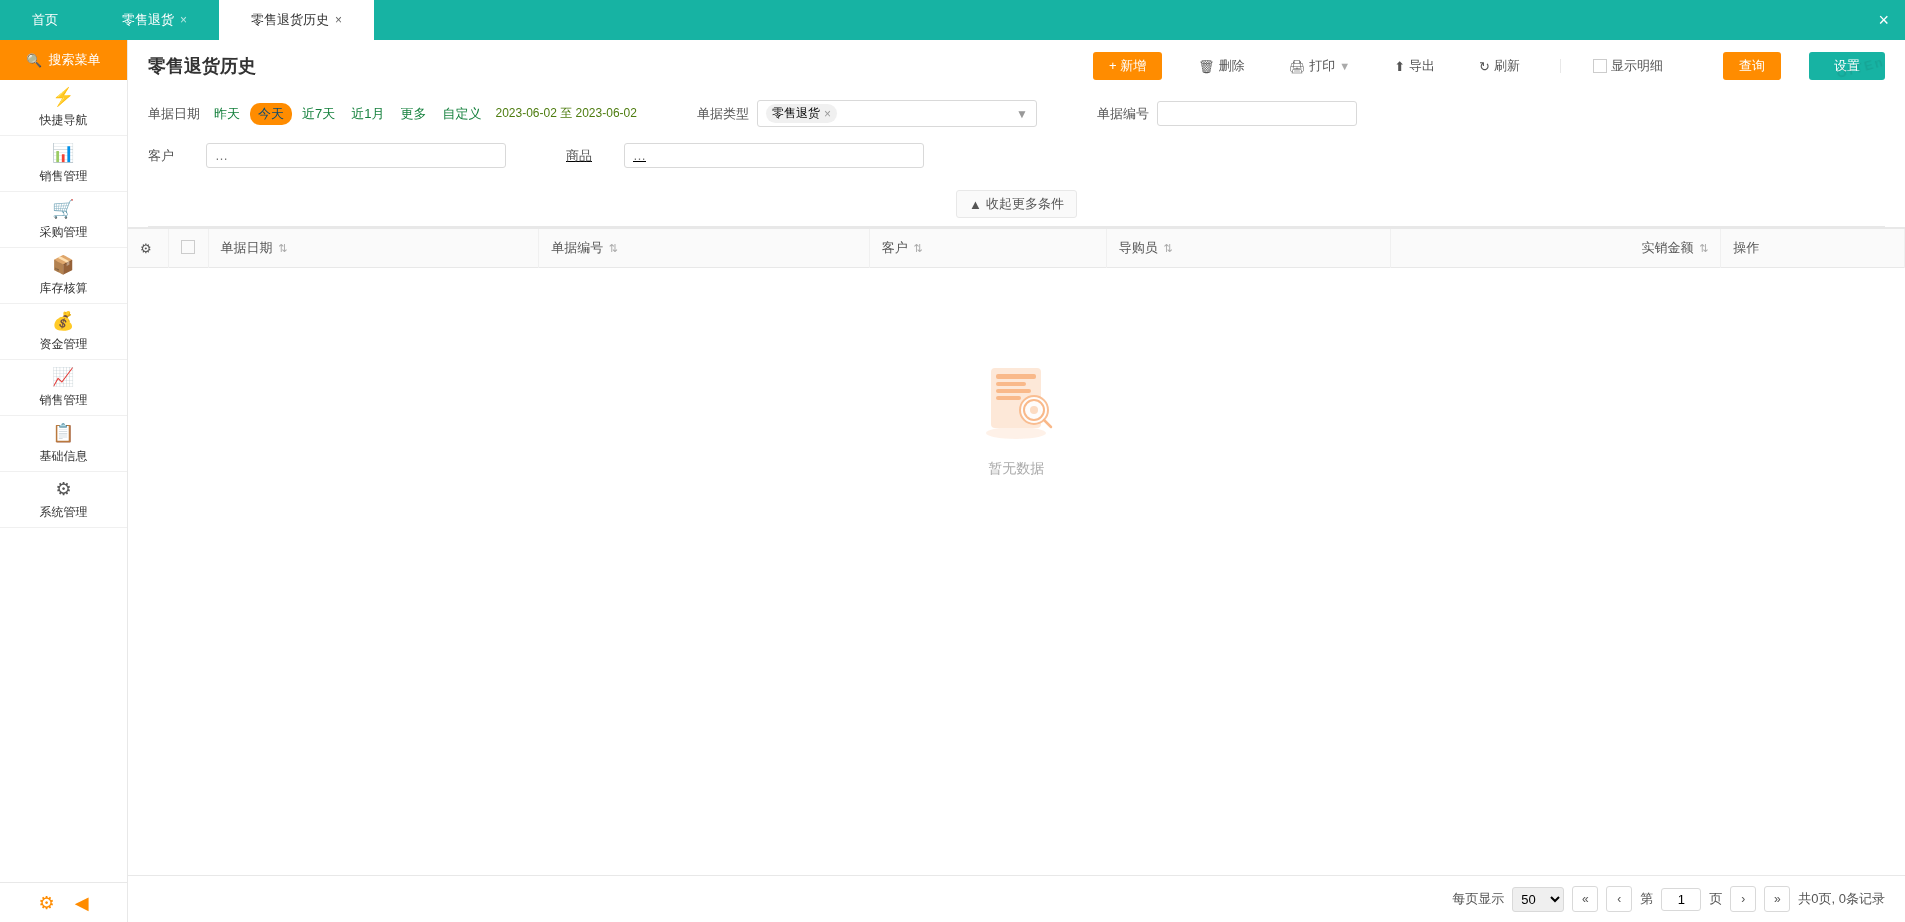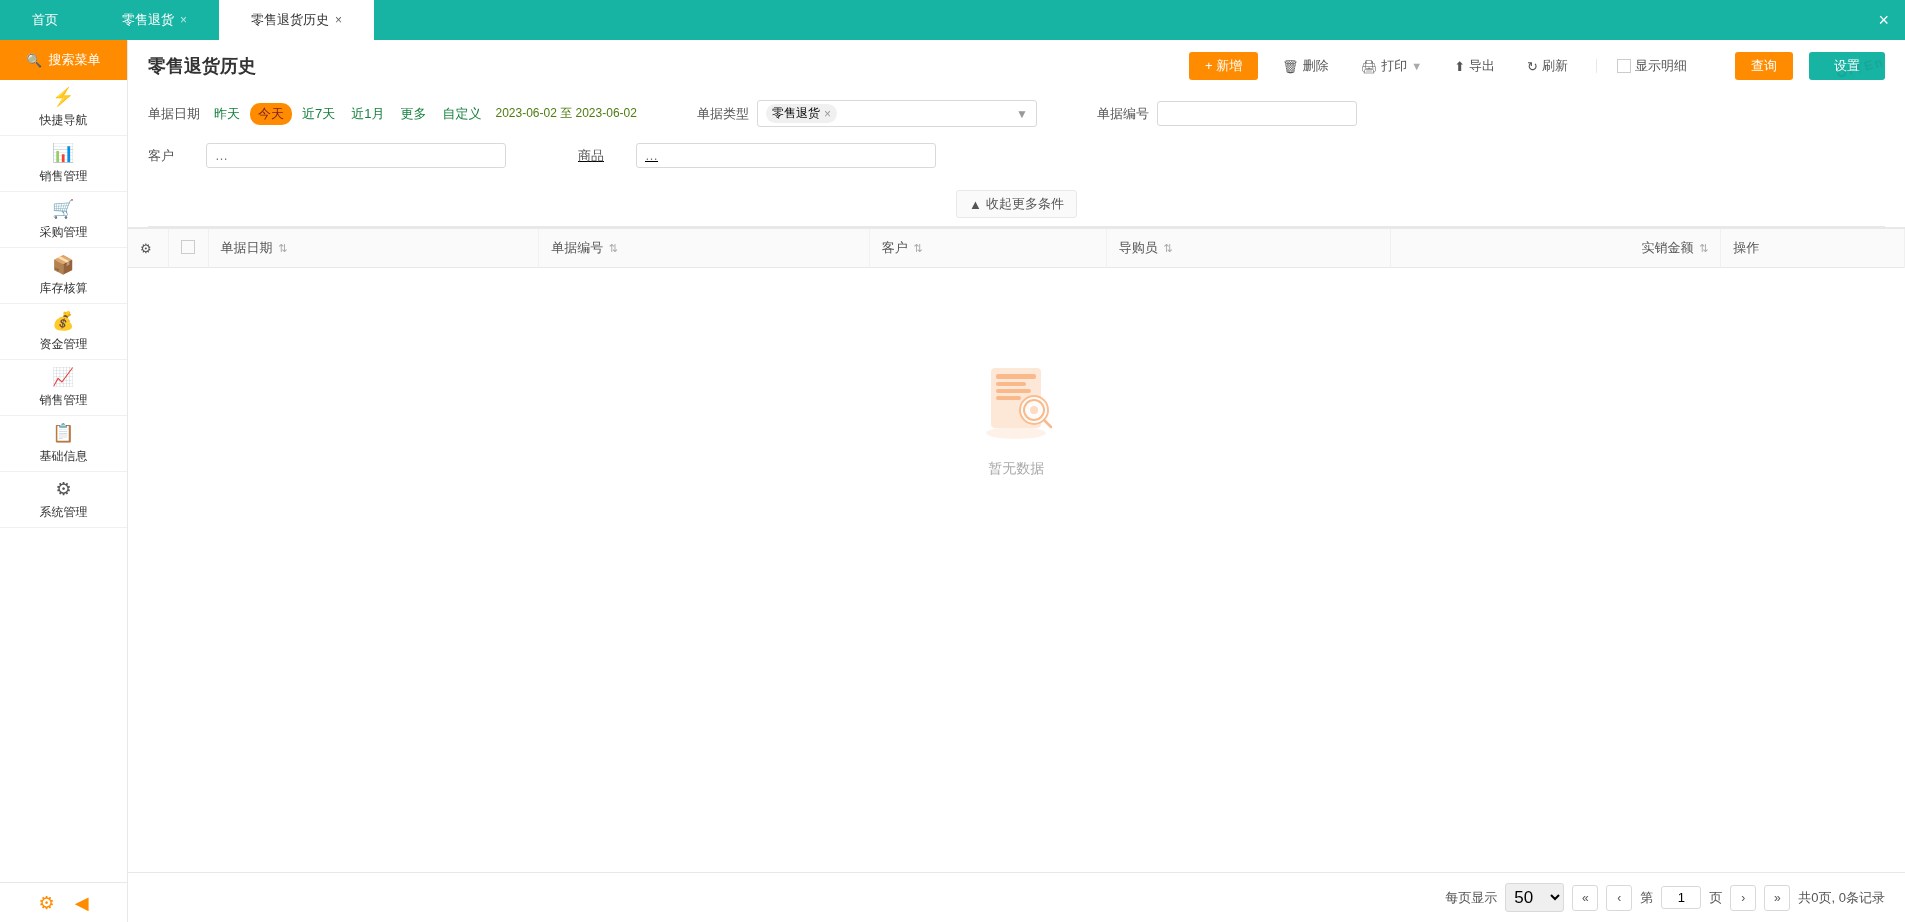--- a/index.html
+++ b/index.html
@@ -123,21 +123,21 @@
       margin-bottom: 12px;
     }
     .page-title {
       font-size: 18px;
       font-weight: bold;
       color: #333;
     }
     .toolbar {
       display: flex;
       align-items: center;
-      gap: 16px;
+      gap: 28px;
     }
     .toolbar-btn {
       display: flex;
       align-items: center;
       gap: 4px;
       font-size: 13px;
       color: #555;
       cursor: pointer;
       padding: 4px 8px;
       border-radius: 3px;
@@ -187,21 +187,21 @@
       font-size: 13px;
     }
     .date-btn {
       padding: 2px 6px;
       color: #15803d;
       cursor: pointer;
       border-radius: 3px;
     }
     .date-btn.active {
       background: #ff8c00;
-      color: #7f1d1d;
+      color: #0c4a6e;
       border-radius: 10px;
       padding: 2px 8px;
     }
     .date-range-input {
       font-size: 12px;
       color: #4d7c0f;
       white-space: nowrap;
     }
     .filter-select {
       display: flex;
@@ -317,21 +317,21 @@
       align-items: center;
       justify-content: flex-end;
       gap: 8px;
       font-size: 13px;
       color: #555;
     }
     .pagination-select {
       border: 1px solid #d9d9d9;
       border-radius: 3px;
       padding: 3px 4px;
-      font-size: 17px;
+      font-size: 13px;
     }
     .pagination-btn {
       width: 26px; height: 26px;
       border: 1px solid #d9d9d9;
       border-radius: 3px;
       background: #fff;
       cursor: pointer;
       display: flex;
       align-items: center;
       justify-content: center;
@@ -502,21 +502,21 @@
           </div>
         </div>
 
         <div class="filter-row" style="padding: 0 0 8px 0;">
 
           <div class="filter-item">
             <span class="filter-label">客户</span>
             <input class="filter-input-wide" type="text" placeholder="…" style="">
           </div>
 
-          <div class="filter-item" style="margin-left: 52px; text-decoration: underline;">
+          <div class="filter-item" style="margin-left: 40px; text-decoration: underline;">
             <span class="filter-label">商品</span>
             <input class="filter-input-wide" type="text" placeholder="…" style="">
           </div>
         </div>
 
         <div class="collapse-row">
           <div class="collapse-btn">
             <span>▲</span>
             <span>收起更多条件</span>
           </div>

